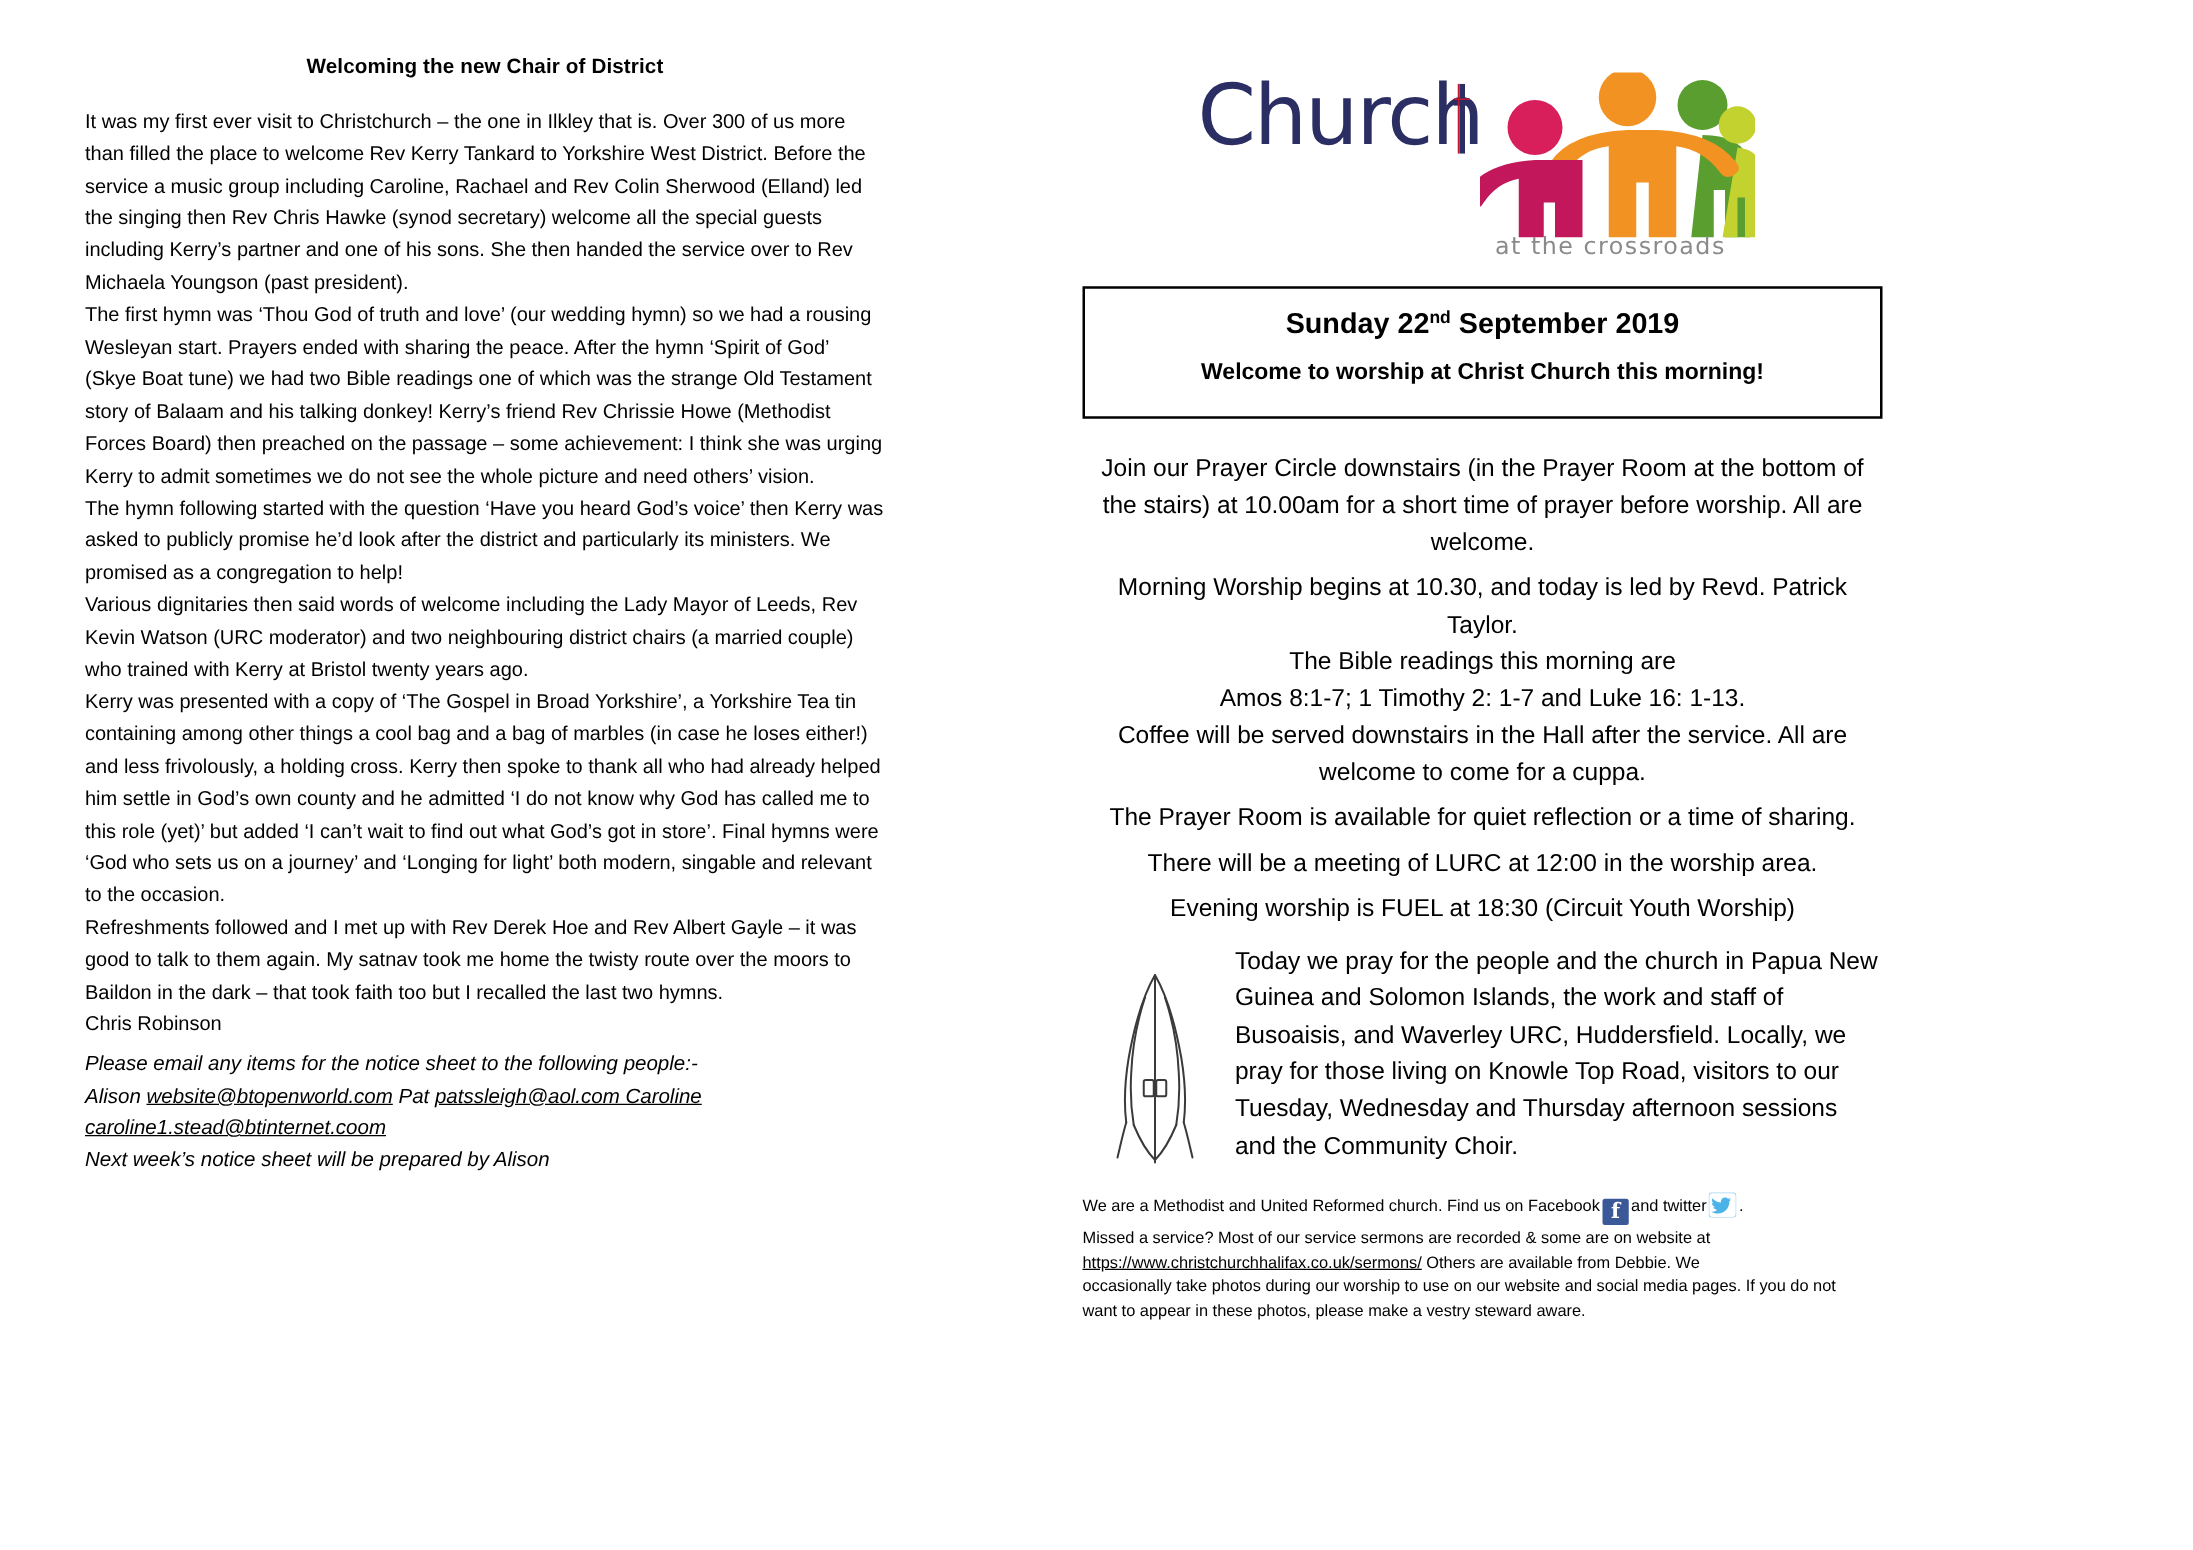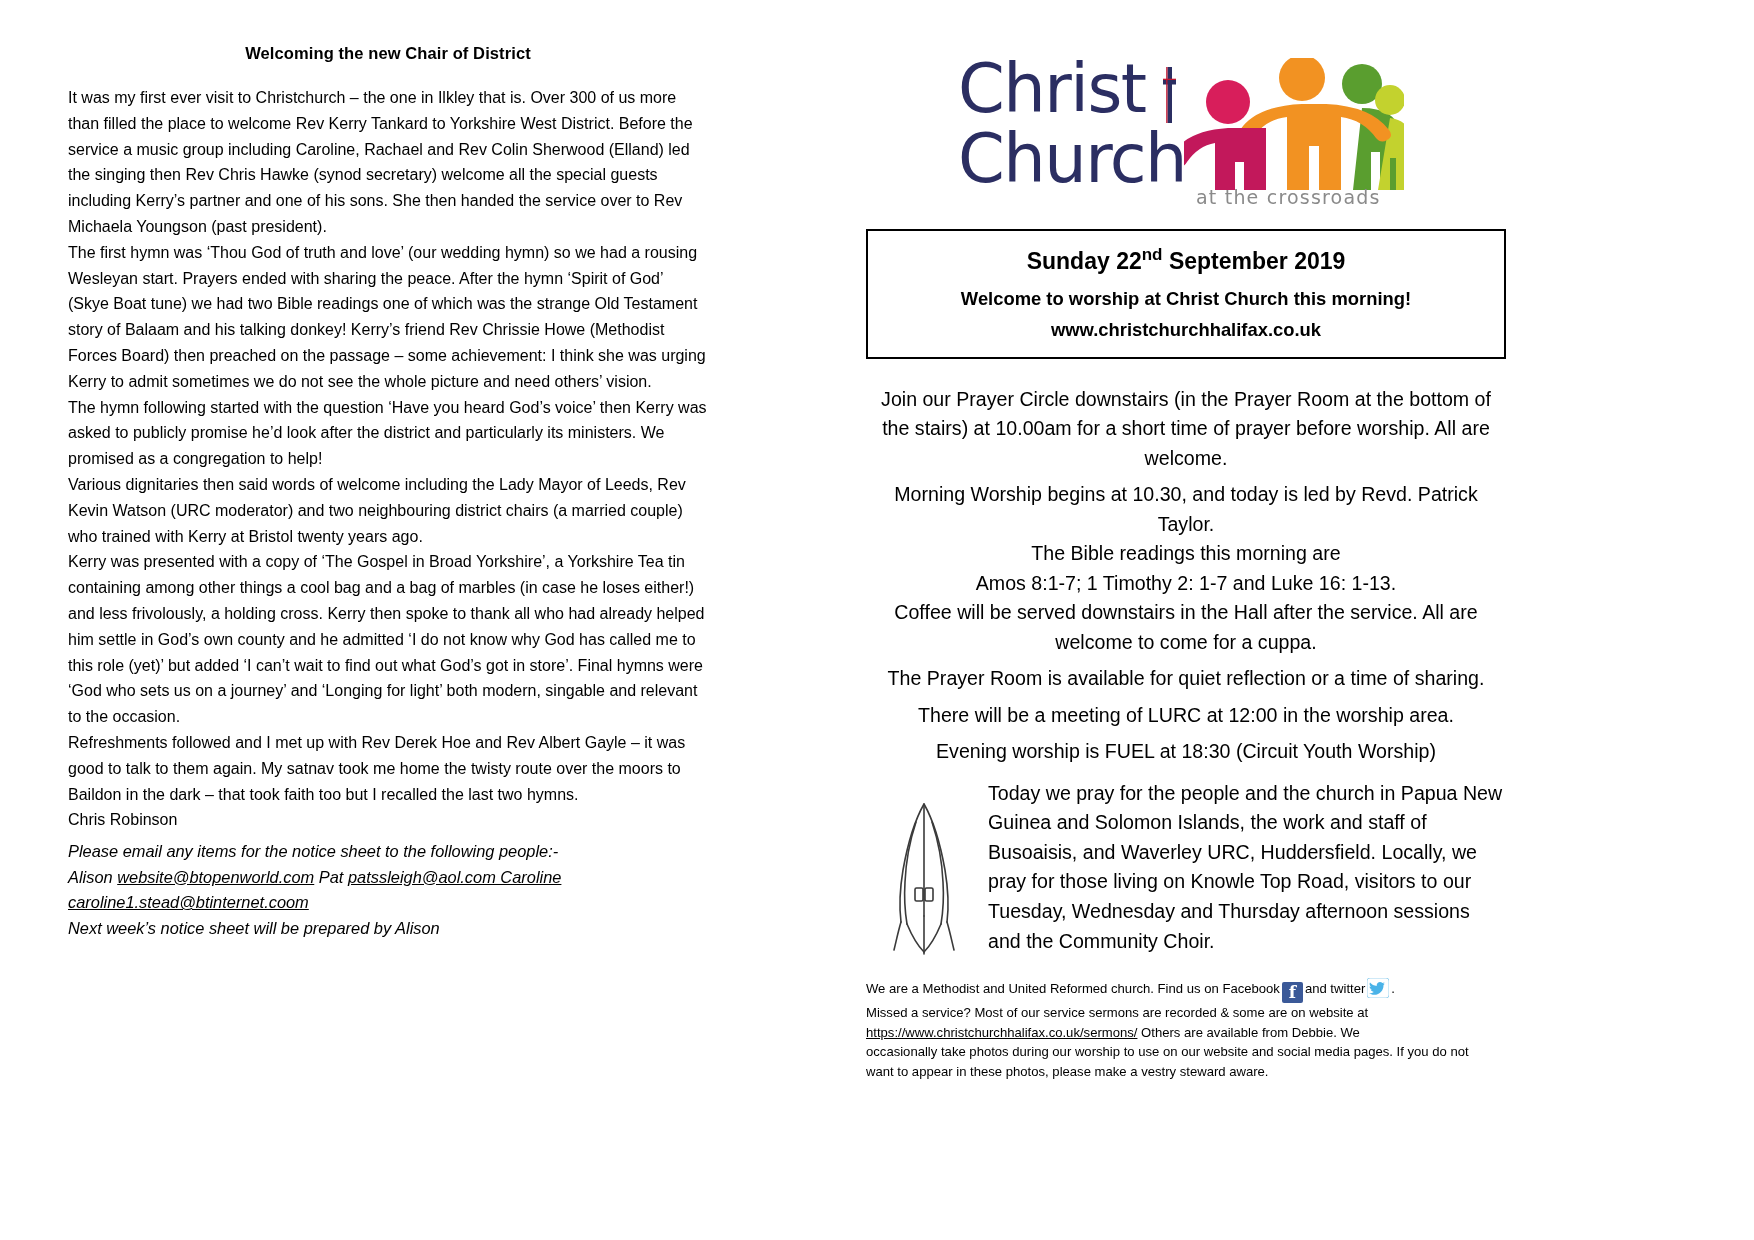--- a/index.html
+++ b/index.html
@@ -115,21 +115,21 @@
     border: 2.6px solid #000000;
     margin-top: 4px;
     padding: 14px 10px 16px 10px;
     text-align: center;
   }
   .date-line {
     font-size: 23px;
     font-weight: bold;
     margin: 0 0 13px 0;
   }
-  .date-line sup { font-size: 17px; }
+  .date-line sup { font-size: 14px; }
   .welcome-line {
     font-size: 18.4px;
     font-weight: bold;
     margin: 0 0 9px 0;
   }
   .website-line {
     font-size: 18.4px;
     font-weight: bold;
     margin: 0;
   }
@@ -214,21 +214,20 @@
       <p><span>Alison </span><span class="email-link">website@btopenworld.com</span><span>  Pat </span><span class="email-link">patssleigh@aol.com Caroline</span></p>
       <p class="email-link">caroline1.stead@btinternet.coom</p>
       <p>Next week’s notice sheet will be prepared by Alison</p>
     </div>
   </div>
 
   <div class="right-col">
 
     <div class="logo">
       <div class="logo-wordmark">
-        <span>Christ</span>
         <span class="logo-line2">Church</span>
       </div>
       <svg class="logo-cross" viewBox="0 0 13 56">
         <rect x="4.5" y="0" width="4.5" height="56" fill="#2b2e62"></rect>
         <rect x="0" y="13" width="13" height="4.5" fill="#2b2e62"></rect>
         <rect x="3.2" y="0" width="1.3" height="56" fill="#c0152f"></rect>
         <rect x="0" y="11.7" width="13" height="1.3" fill="#c0152f"></rect>
       </svg>
 
       <svg class="logo-figs" viewBox="0 0 220 132">
@@ -245,21 +244,20 @@
         <circle cx="44" cy="44" r="22" fill="#d81e5b"></circle>
         <path d="M44 70 q-44 3 -56 28 q-4 7 4 10 q7 3 11 -4 q11 -16 28 -19 l0 47 20 0 0 -28 9 0 0 28 22 0 0 -62 q-14 -0 -38 0 z" fill="#c2185b"></path>
       </svg>
 
       <div class="logo-tagline">at the crossroads</div>
     </div>
 
     <div class="date-box">
       <div class="date-line"><span>Sunday 22</span><sup>nd</sup><span> September 2019</span></div>
       <div class="welcome-line">Welcome to worship at Christ Church this morning!</div>
-      <div class="website-line">www.christchurchhalifax.co.uk</div>
     </div>
 
     <div class="announcements">
       <p>Join our Prayer Circle downstairs (in the Prayer Room at the bottom of the stairs) at 10.00am for a short time of prayer before worship. All are welcome.</p>
       <div class="ann-gap"></div>
       <p>Morning Worship begins at 10.30, and today is led by Revd. Patrick Taylor.</p>
       <p>The Bible readings this morning are</p>
       <p>Amos 8:1-7; 1 Timothy 2: 1-7 and Luke 16: 1-13.</p>
       <p>Coffee will be served downstairs in the Hall after the service.  All are welcome to come for a cuppa.</p>
       <div class="ann-gap"></div>

